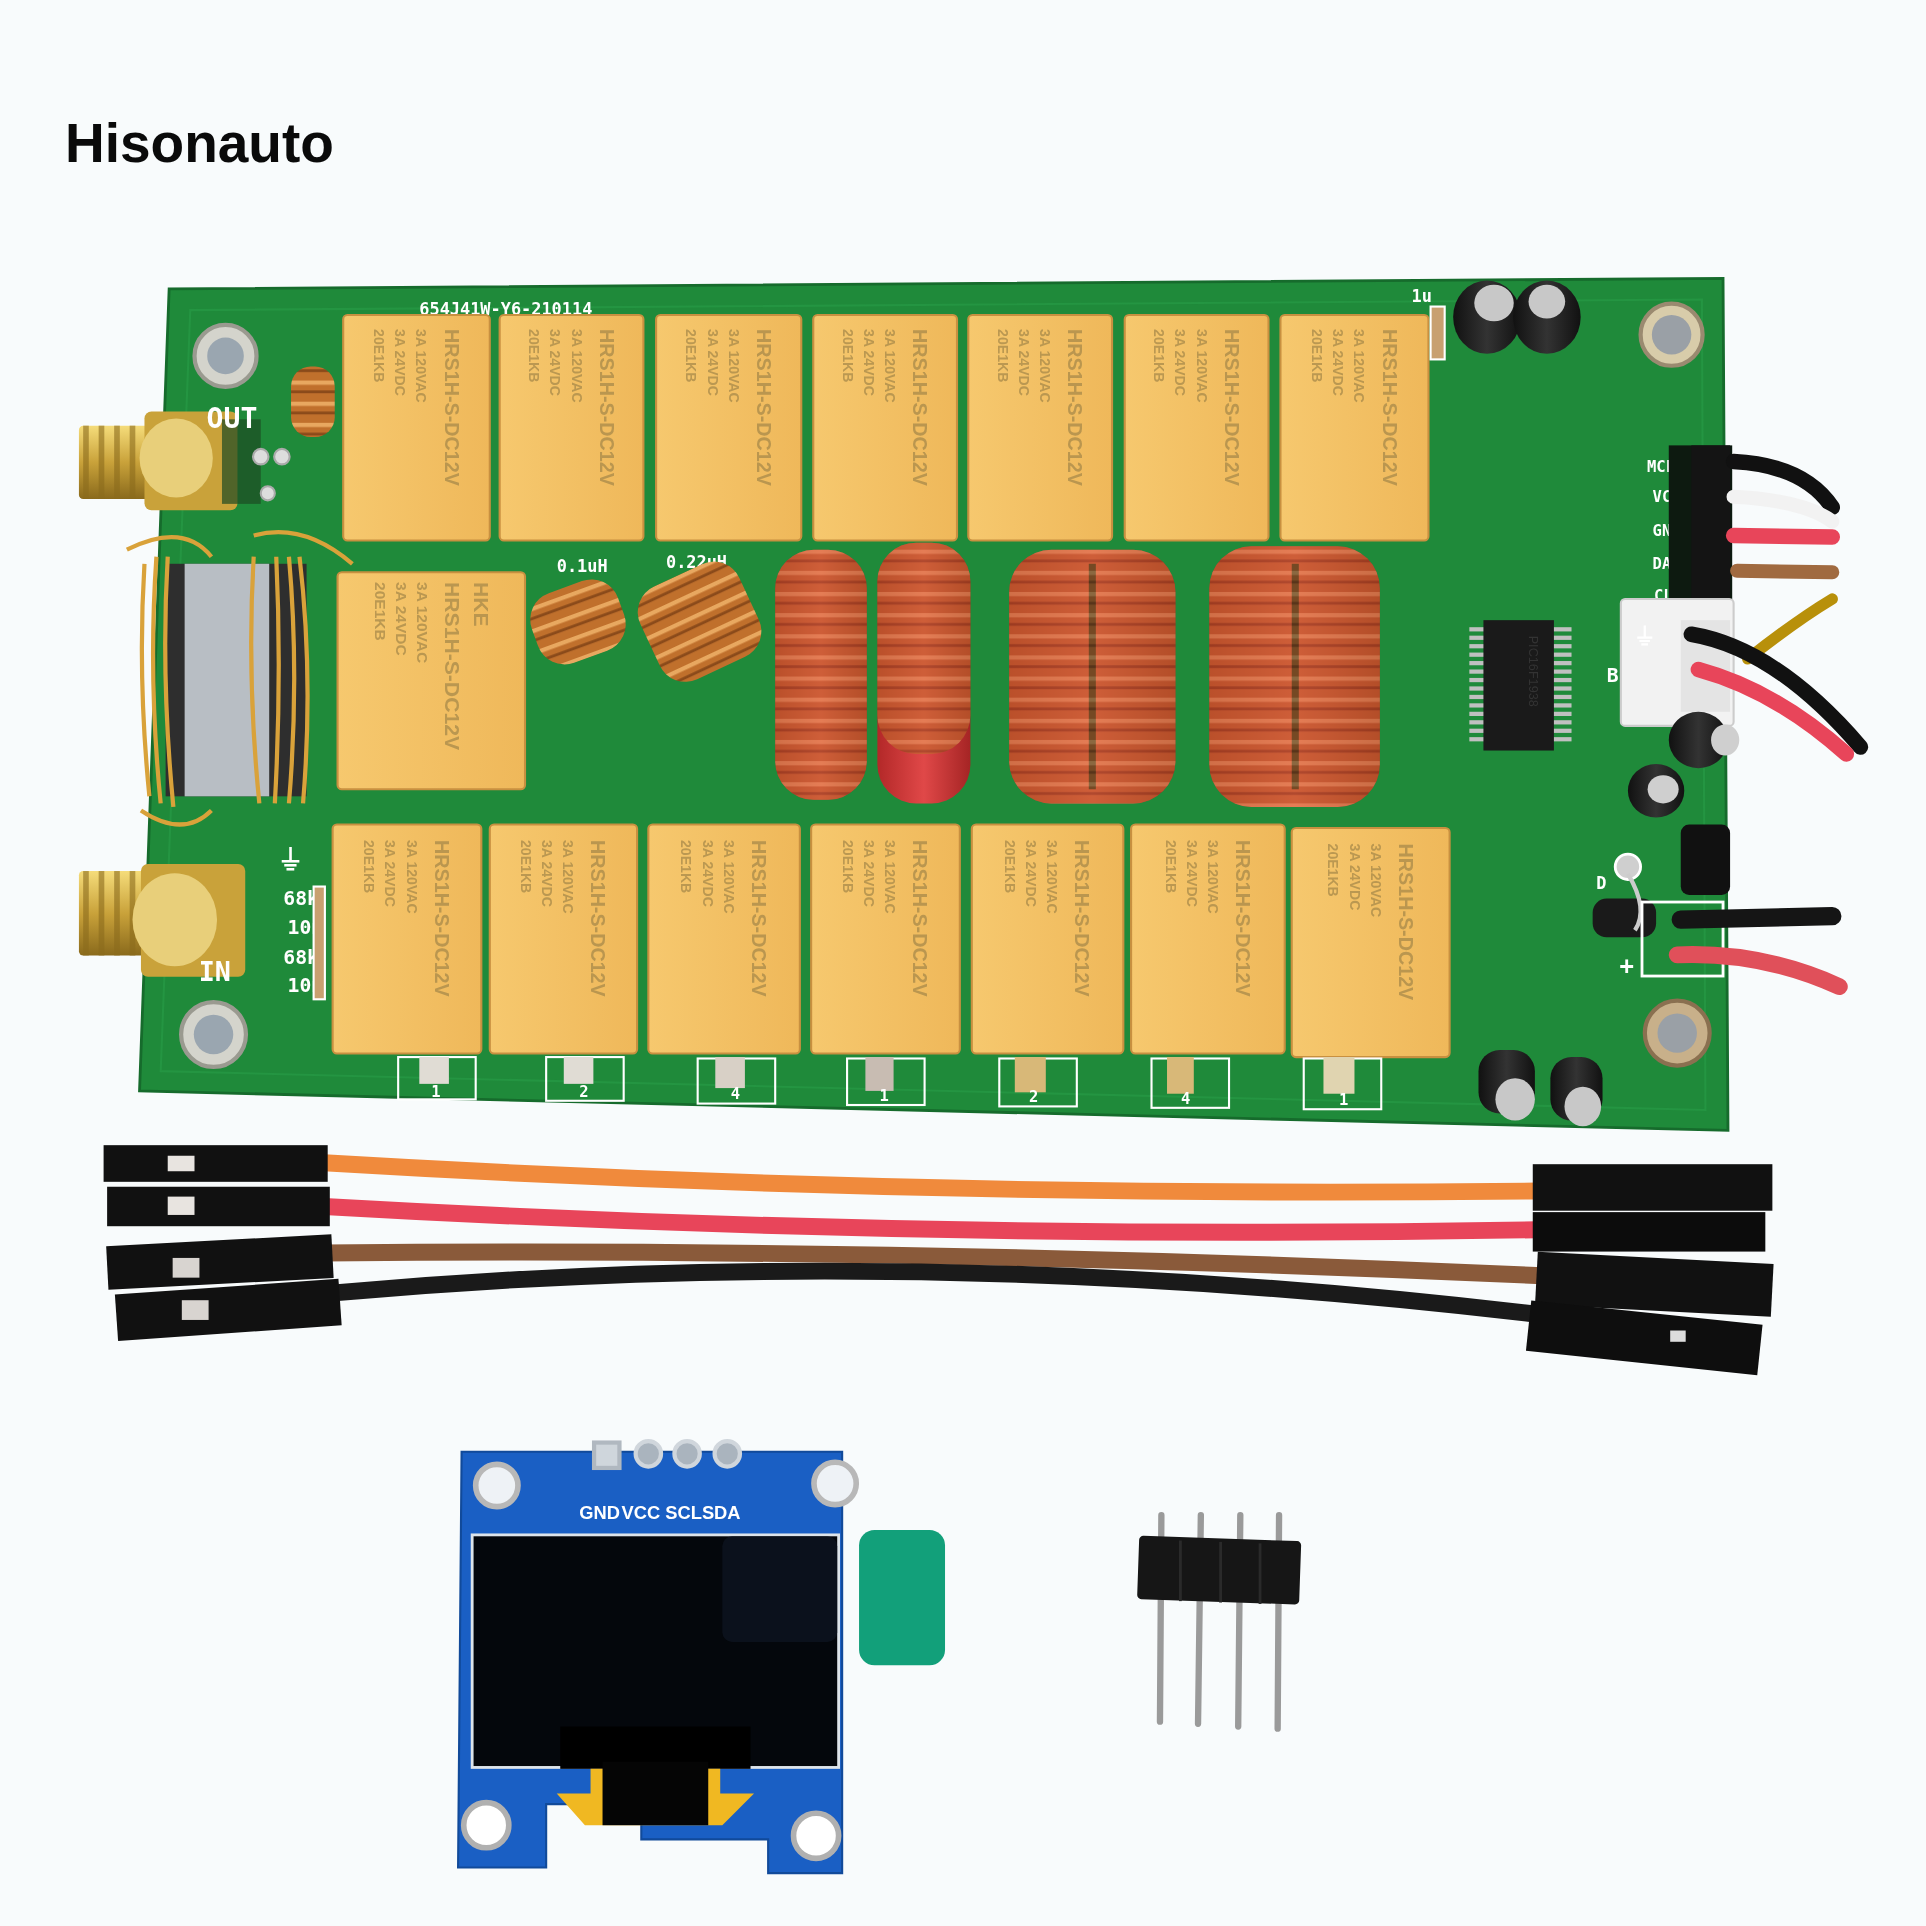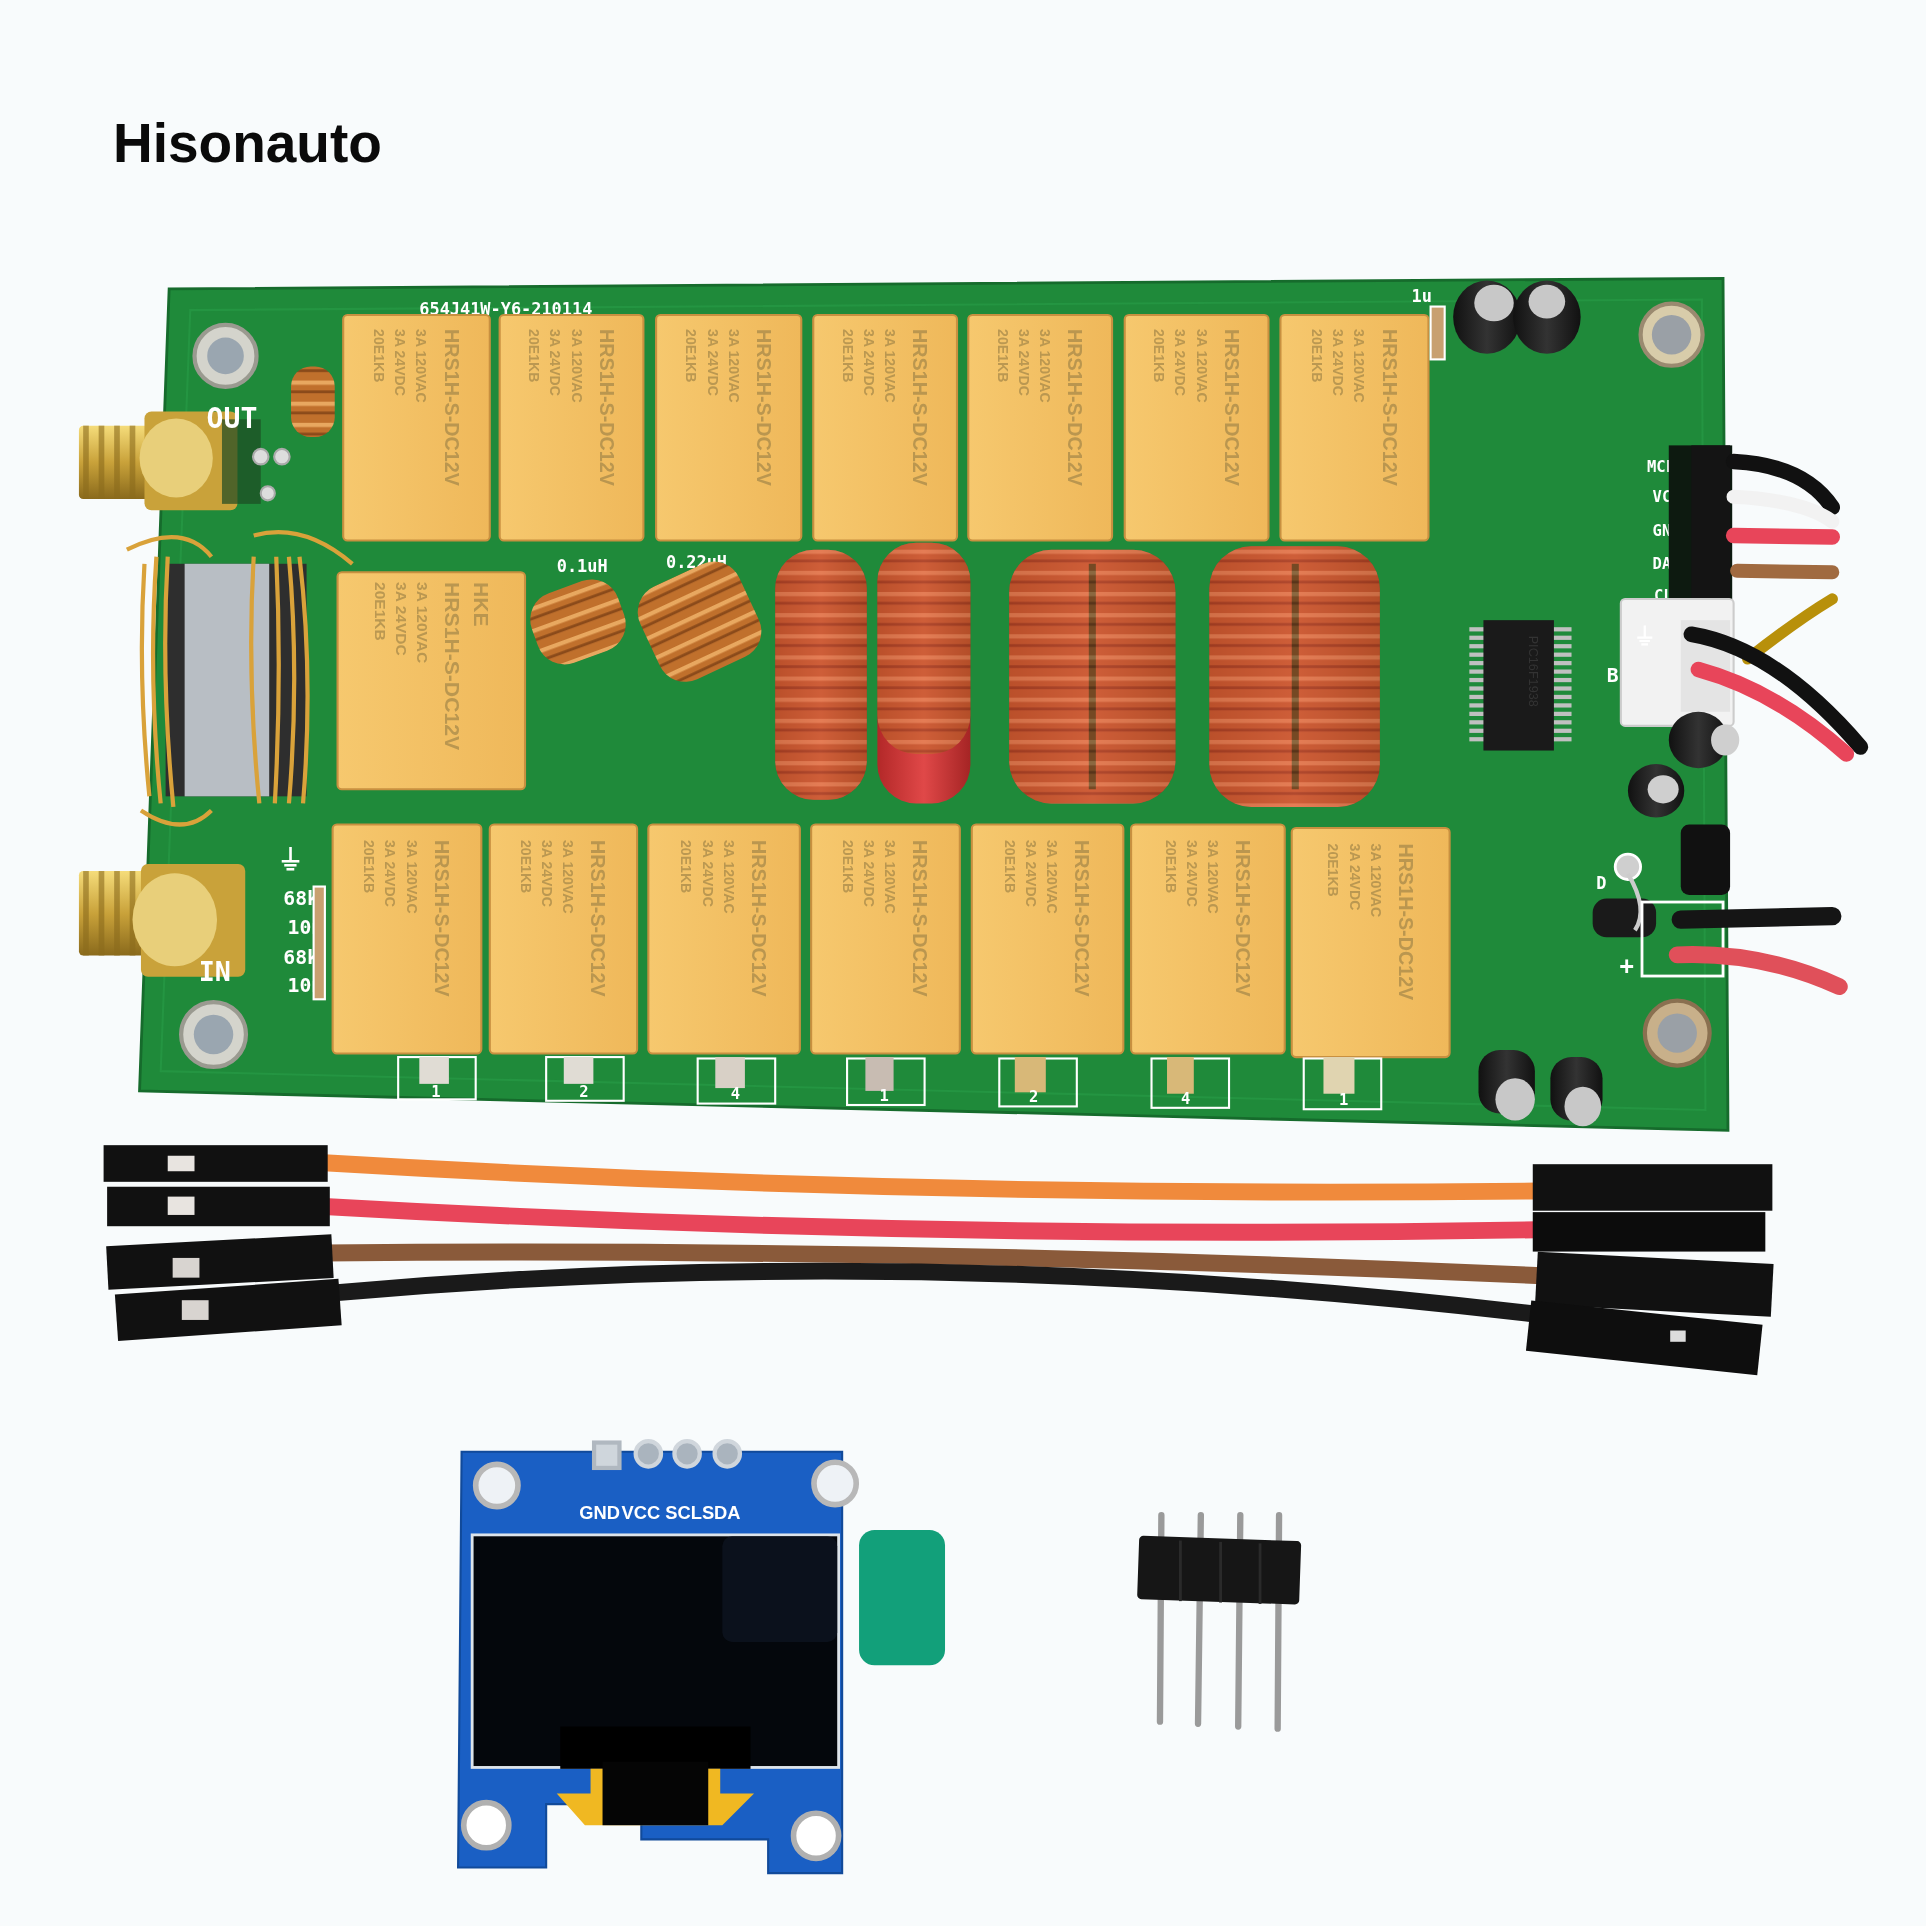--- a/index.html
+++ b/index.html
@@ -1,18 +1,18 @@
 <!DOCTYPE html>
 <html style="font-size:11.3px"><head>
 <meta charset="utf-8">
 <style>
   html, body { margin:0; padding:0; background:#f8fbfc; }
   body { width:1926px; height:1926px; position:relative; overflow:hidden; font-family:"DejaVu Sans", sans-serif; }
   .abs { position:absolute; }
-  #title { left:65px; top:111px; font-family:"Liberation Sans", sans-serif; font-weight:bold; font-size:55px; color:#0a0a0a; letter-spacing:0px;margin-left:48px; }
+  #title { left:65px; top:111px; font-family:"Liberation Sans", sans-serif; font-weight:bold; font-size:55px; color:#0a0a0a; letter-spacing:0px; }
   svg.scene { position:absolute; left:0; top:0; width:1926px; height:1926px; }
   .silk { fill:#ffffff; font-family:"DejaVu Sans Mono", monospace; font-weight:bold; }
   .relaytxt { fill:#a88a4a; font-family:"Liberation Sans", sans-serif; font-weight:bold; opacity:0.75; }
   .oledsilk { fill:#ffffff; font-family:"Liberation Sans", sans-serif; font-weight:bold; }
 </style>
 </head>
 <body>
 
 <div id="title" class="abs">Hisonauto</div>
 

